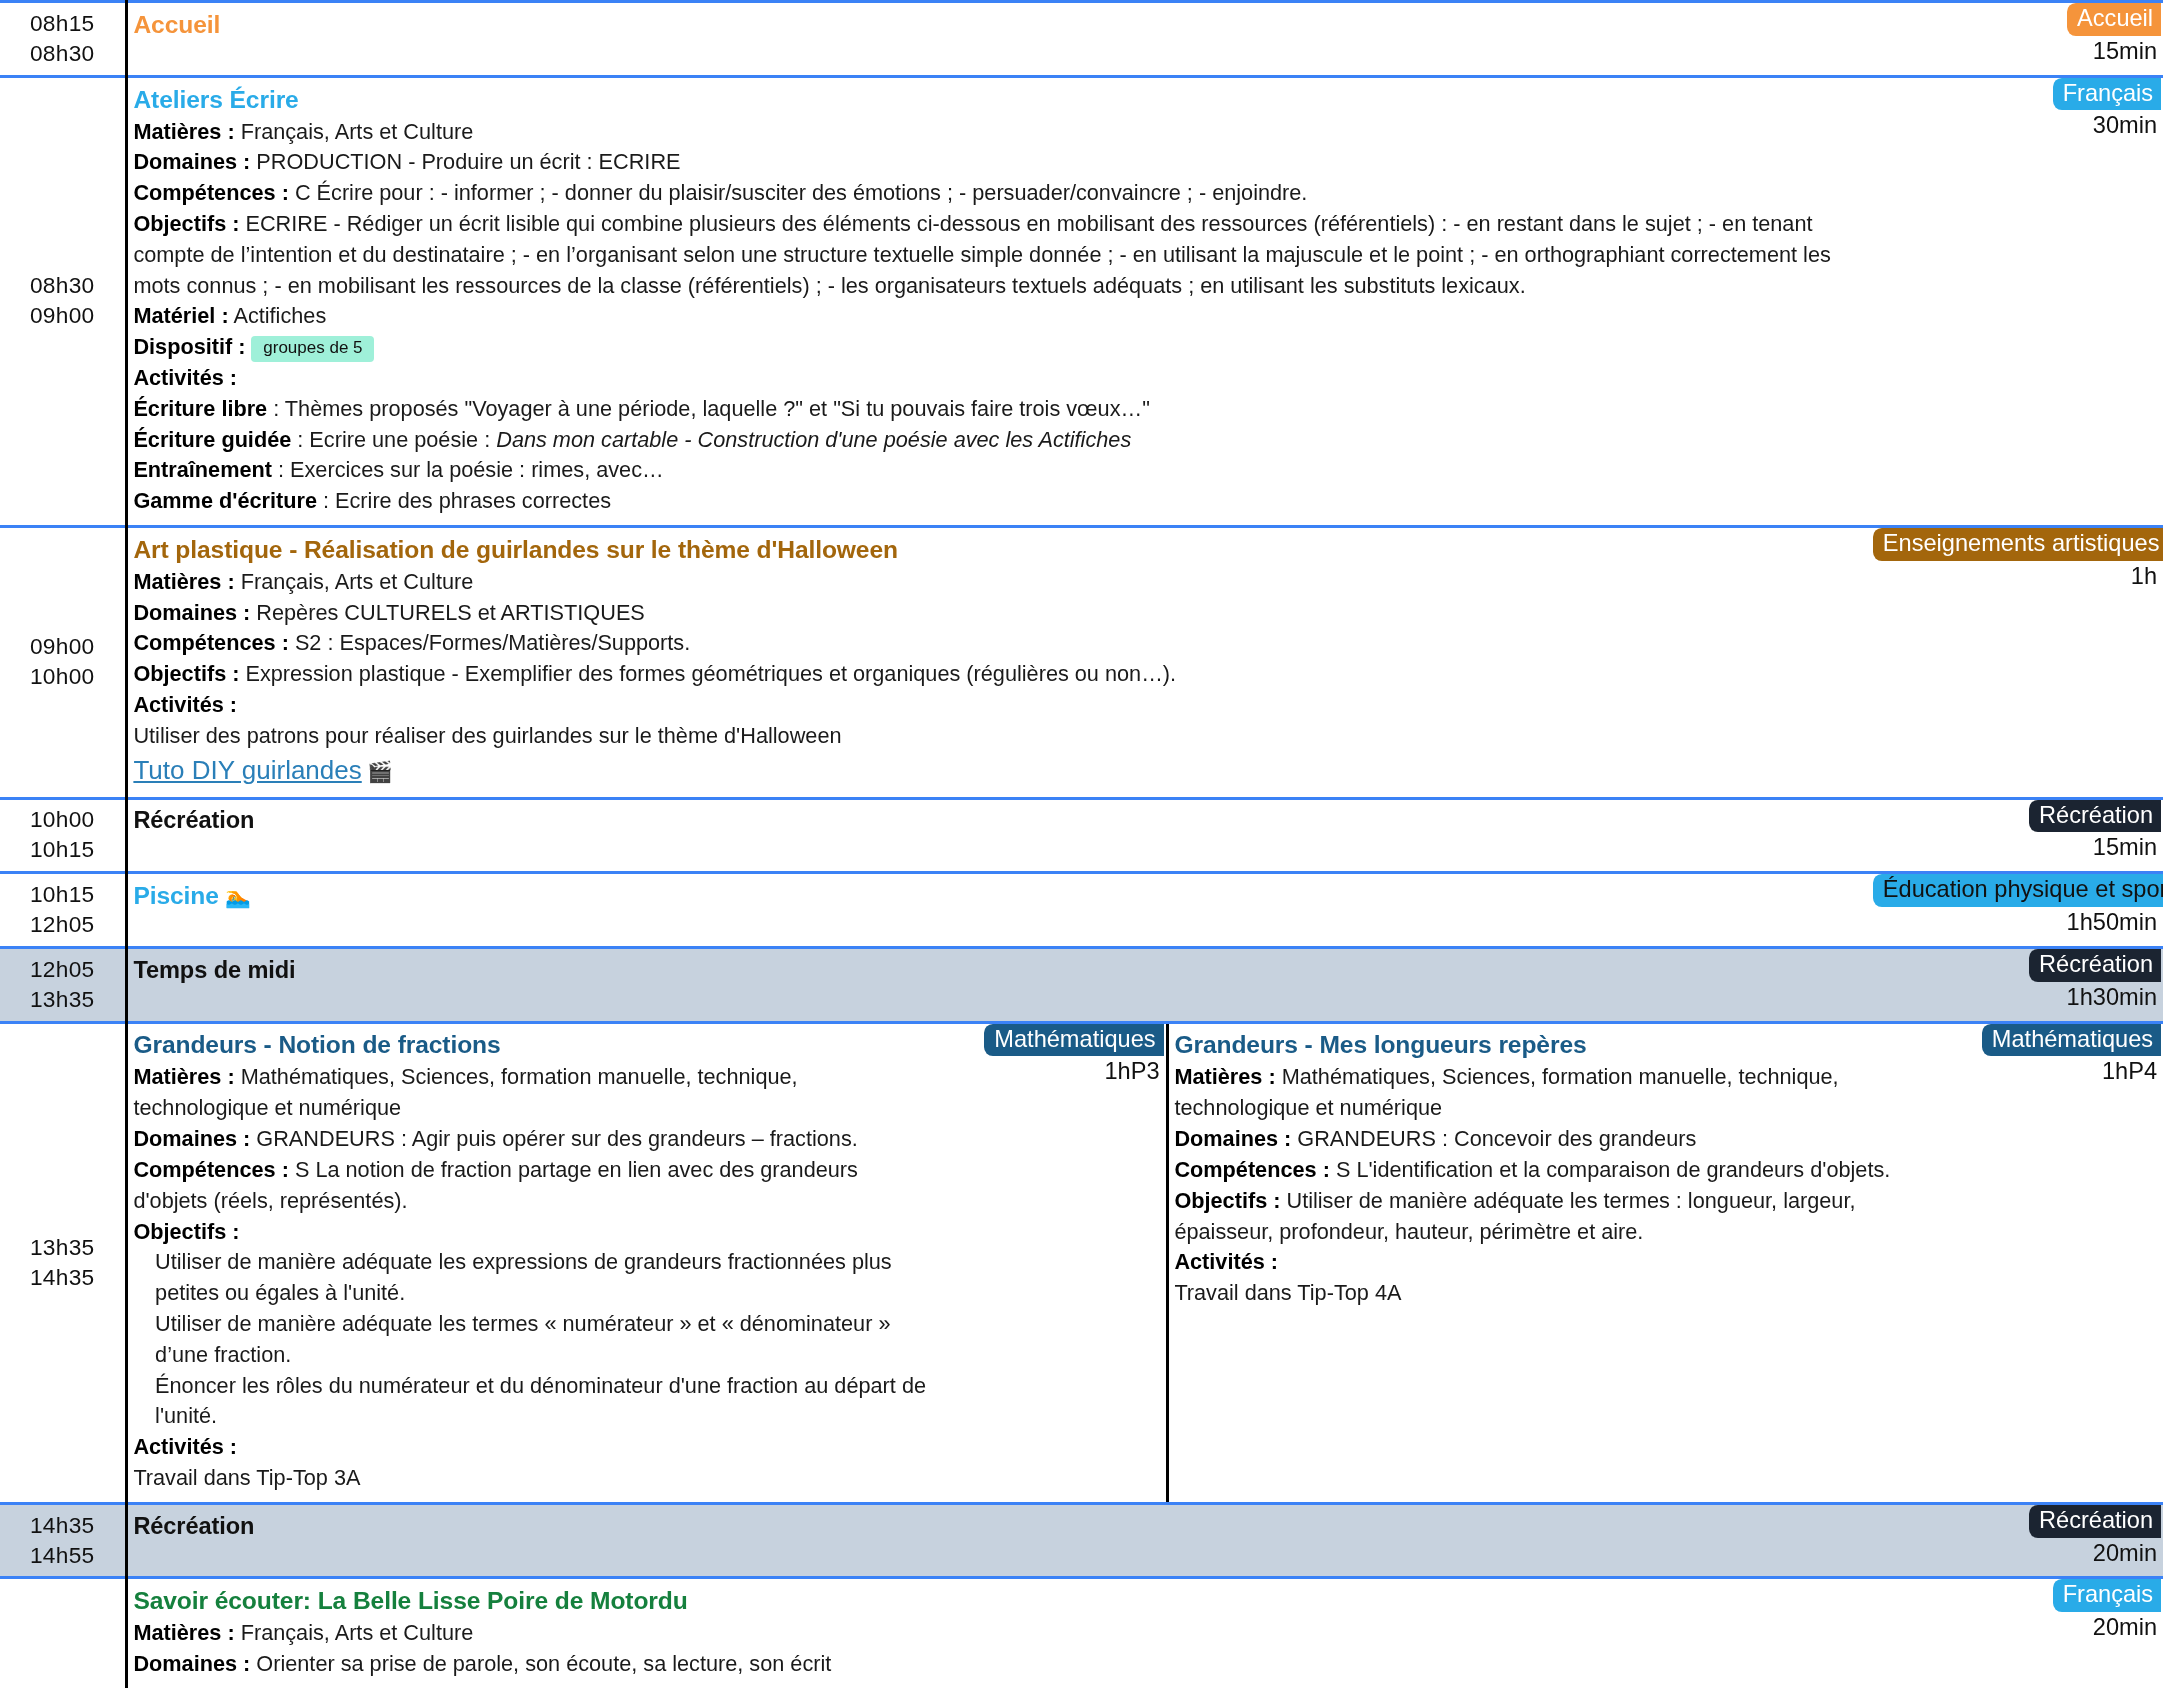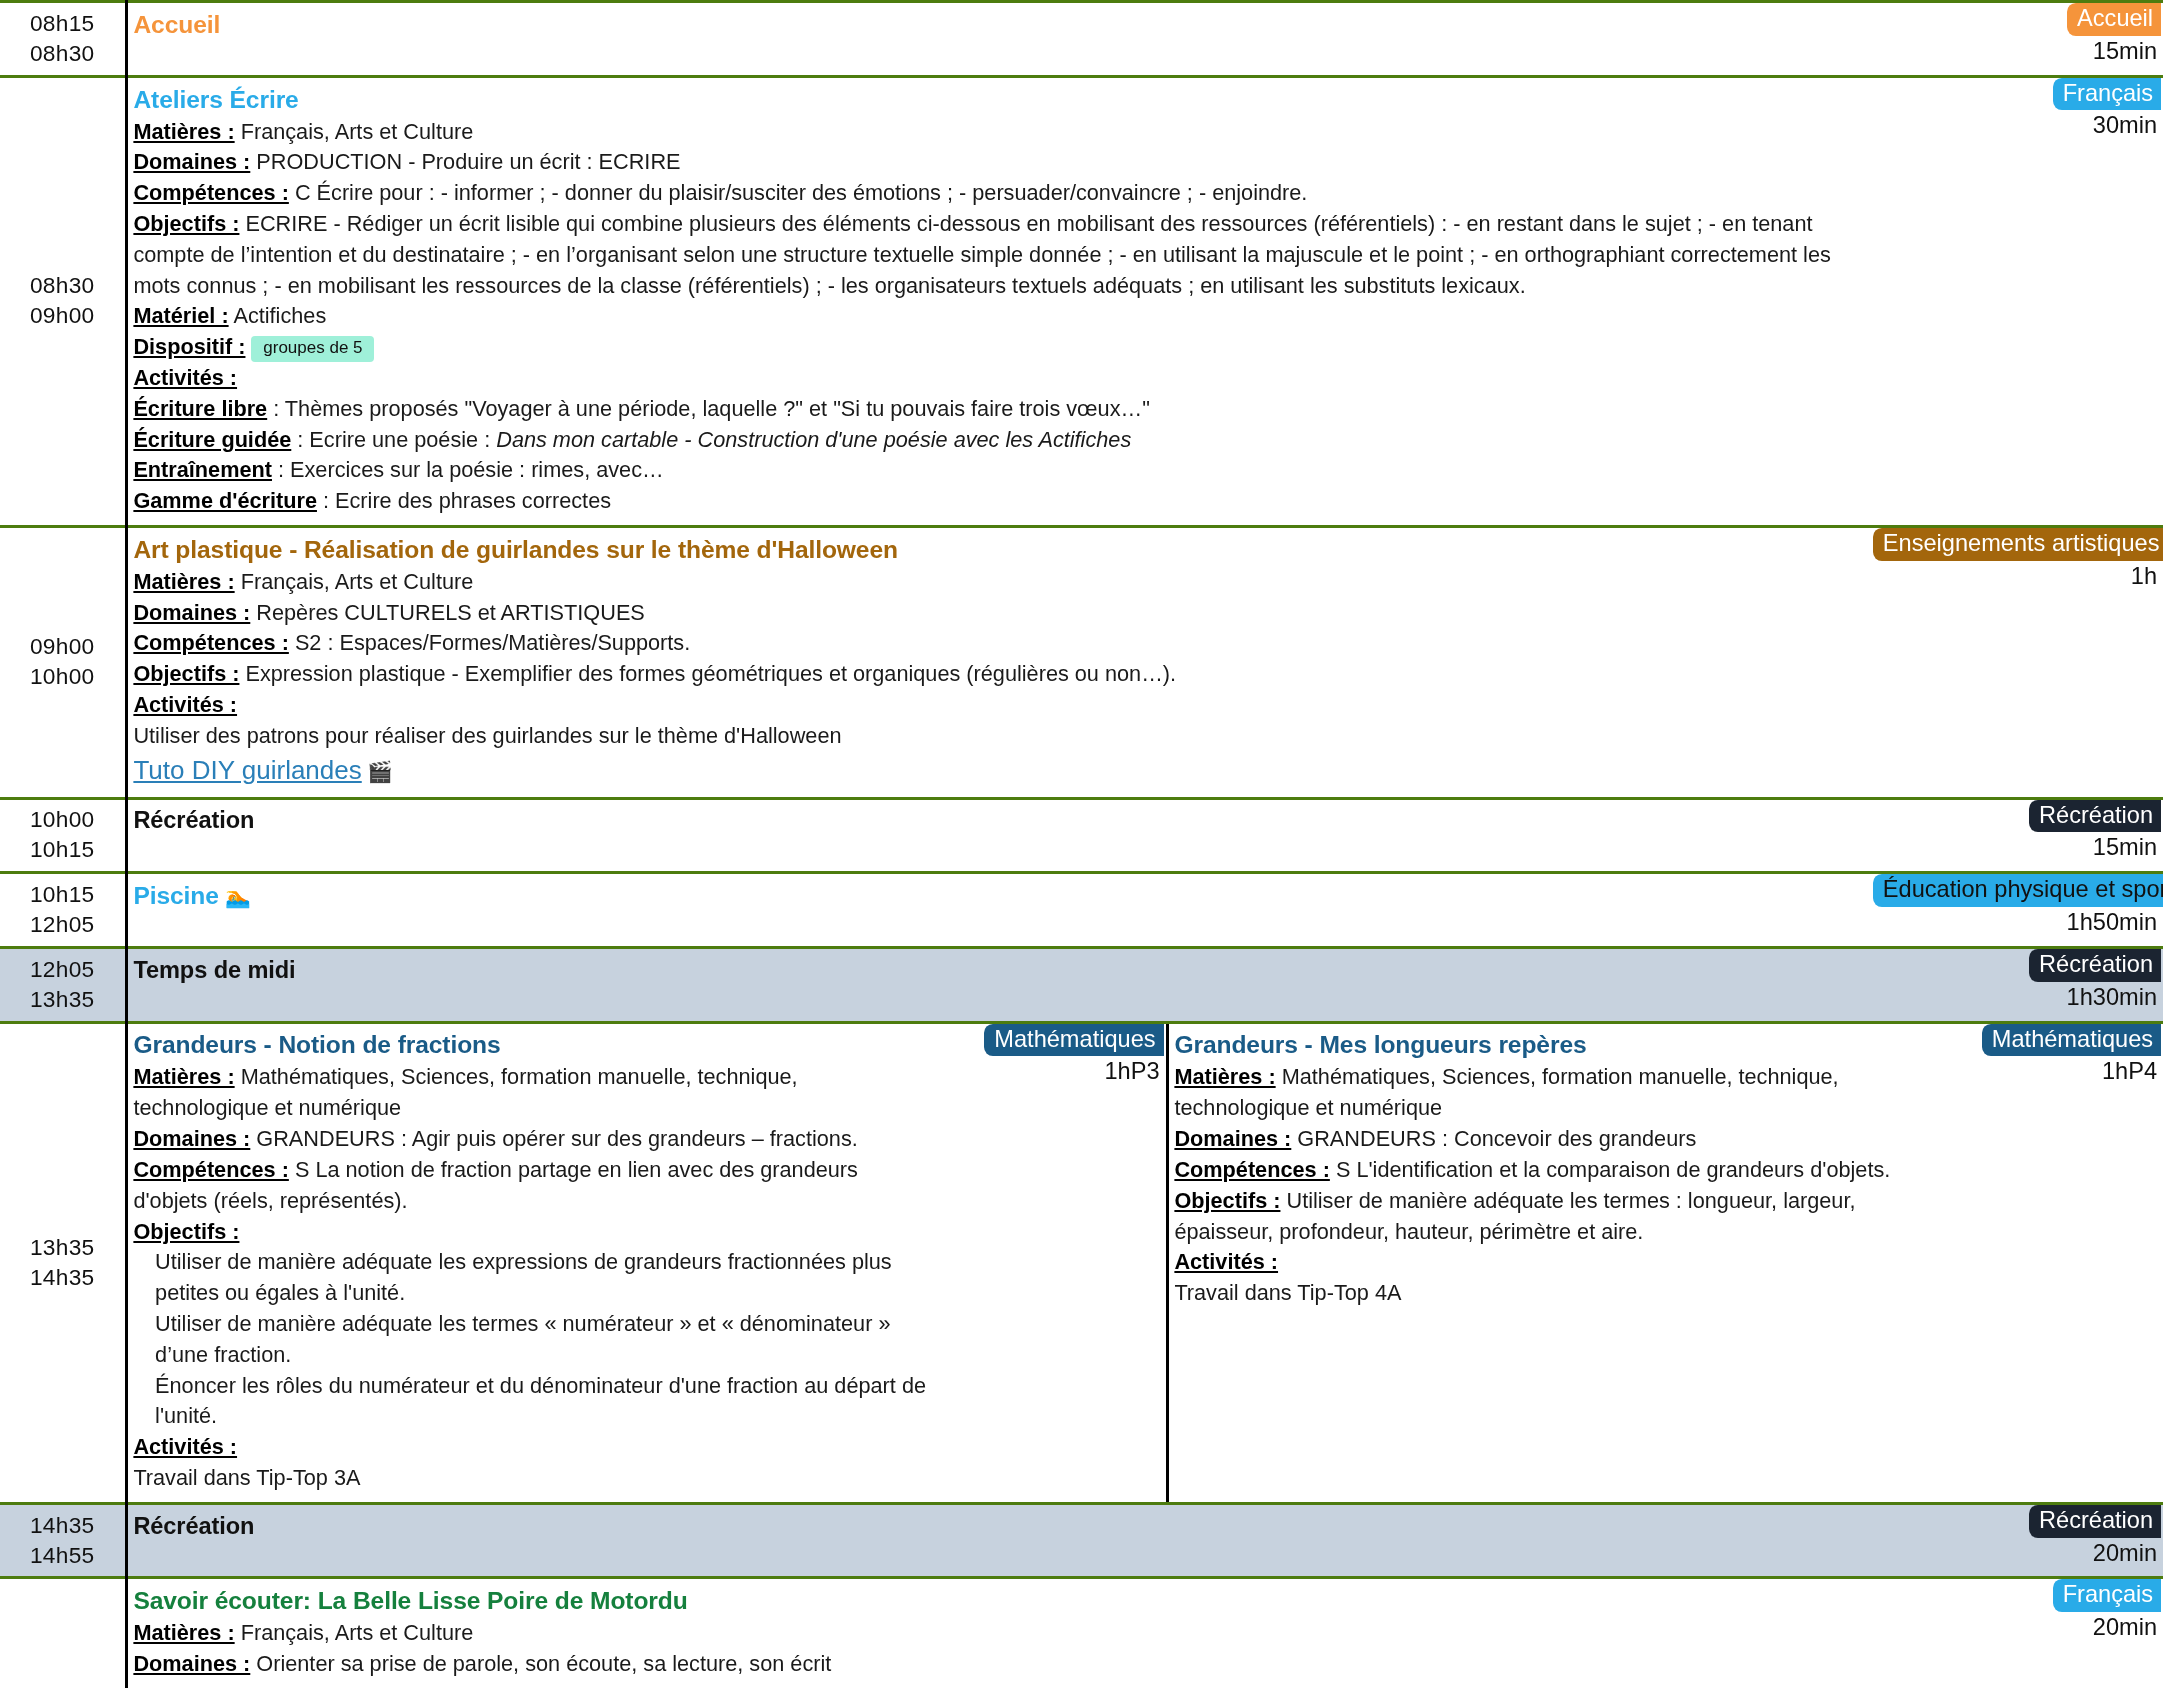--- a/index.html
+++ b/index.html
@@ -33,21 +33,21 @@
   .hdr-row td.time-col {
     border-right: 3px solid #000;
     border-top-left-radius: 13.8px;
   }
   .hdr-row td.main-col {
     border-top-right-radius: 13.8px;
   }
 
   
   .row > td {
-    border-top: 3px solid #4d7c0f;
+    border-top: 3px solid #3b82f6;
     vertical-align: top;
     background: #ffffff;
   }
   .row.shaded > td { background: #c7d2de; }
 
   td.time-col {
     width: 126px;
     border-right: 3px solid #000;
     text-align: center;
     font-size: 22.7px;
@@ -107,21 +107,21 @@
     letter-spacing: -0.1px;
   }
   .title.plain { color: #111; font-size: 23.6px; }
 
   .line {
     font-size: 21.7px;
     line-height: 1.42;
     margin: 0;
     color: #1a1a1a;
   }
-  .line b { color: #000; font-weight: bold; text-decoration: underline; }
+  .line b { color: #000; font-weight: bold; }
   .line .ital { font-style: italic; }
   .indent { padding-left: 21.7px; }
 
   .pill {
     display: inline-block;
     background: #9ff0d9;
     border-radius: 4px;
     padding: 1px 11.8px 3px 11.8px;
     font-size: 17px;
     line-height: 1.3;

